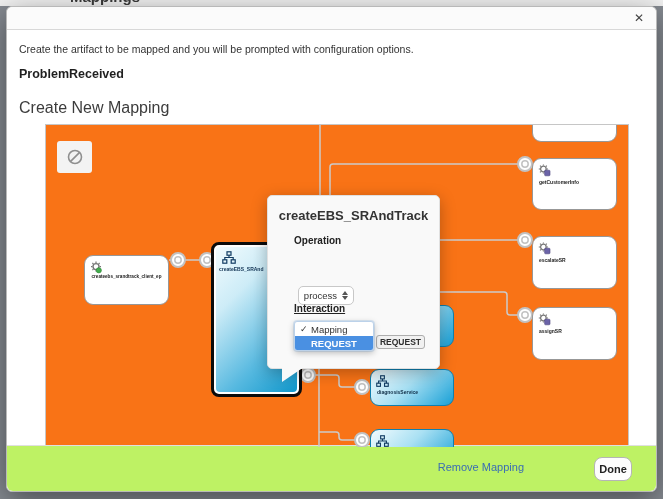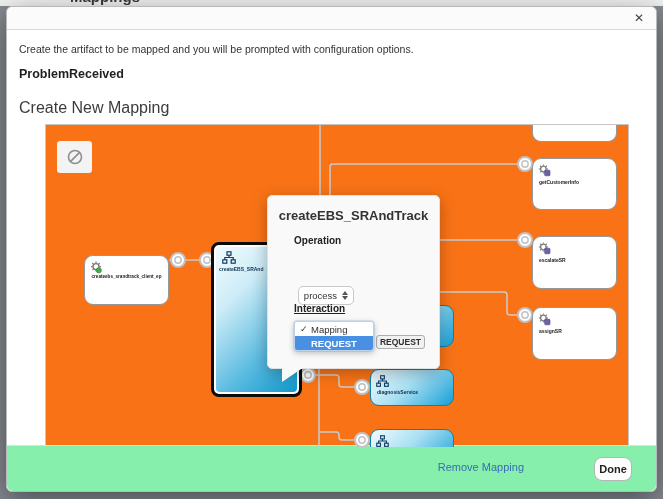--- a/index.html
+++ b/index.html
@@ -48,21 +48,21 @@
   .tri-up { width:0;height:0;border-left:3px solid transparent;border-right:3px solid transparent;border-bottom:4px solid #555; }
   .tri-dn { width:0;height:0;border-left:3px solid transparent;border-right:3px solid transparent;border-top:4px solid #555; }
 
   .dd-list { position:absolute; left:26px; top:125px; width:80px; background:#fff; border:1px solid #bcd2ea; border-radius:3px; box-shadow:0 2px 6px rgba(0,0,0,.25), 0 0 0 1px #dce9f6; z-index:7; overflow:hidden; }
   .dd-row { height:14px; display:flex; align-items:center; font-size:9.5px; color:#333; padding-left:5px; }
   .dd-row .chk { width:11px; font-size:9px; color:#333; }
   .dd-row.hl { background:#4a90e2; color:#fff; font-weight:bold; padding-left:16px; }
   .req-btn { position:absolute; left:108px; top:139px; width:49px; height:14px; background:#f1f1f1; border:1px solid #adadad; border-radius:3px; font-size:8.5px; font-weight:bold; color:#2e2e2e; display:flex; align-items:center; justify-content:center; z-index:6; }
 
   
-  .footer { position:absolute; left:0; right:0; bottom:0; height:46px; background:#86efac; border-top:1px solid #e0e0e0; border-radius:0 0 6px 6px; }
+  .footer { position:absolute; left:0; right:0; bottom:0; height:46px; background:#bef264; border-top:1px solid #e0e0e0; border-radius:0 0 6px 6px; }
   .remove-link { position:absolute; right:132px; top:15px; font-size:11px; color:#3a6db4; cursor:pointer; }
   .done-btn { position:absolute; right:24px; top:11px; width:38px; height:24px; background:#fdfdfd; border:1px solid #b5b5b5; border-radius:8px; font-size:11px; font-weight:bold; color:#222; display:flex; align-items:center; justify-content:center; cursor:pointer; }
 </style>
 </head>
 <body>
 
 <div id="stage">
   <div class="backdrop-top">
     <span>Mappings</span>
   </div>

